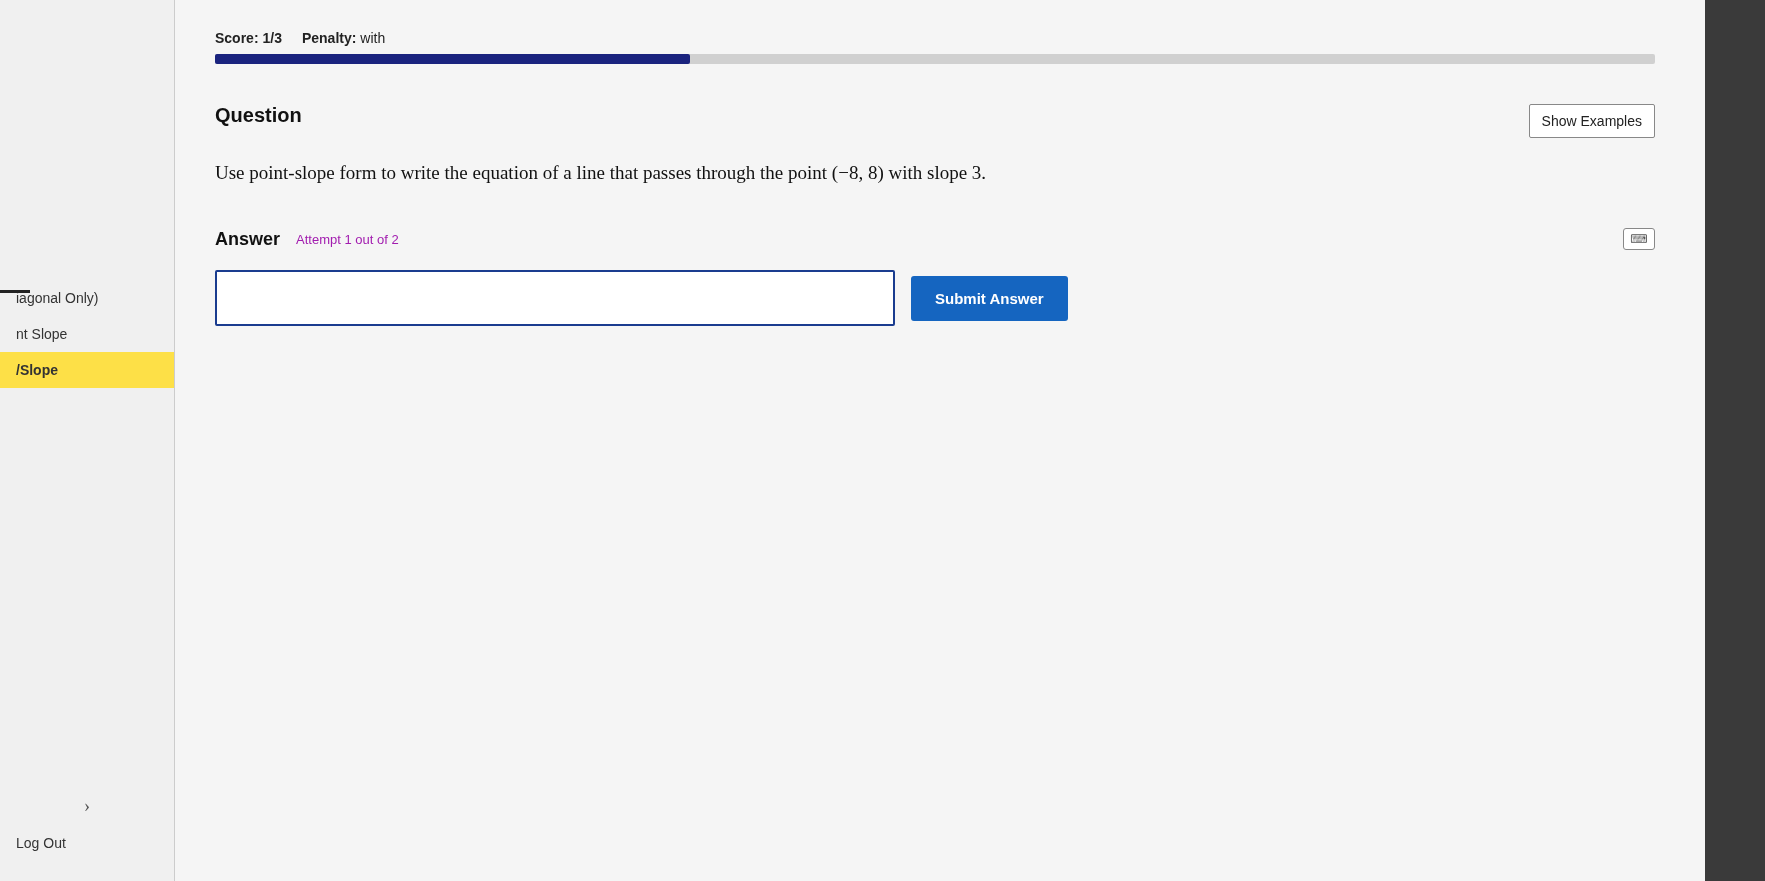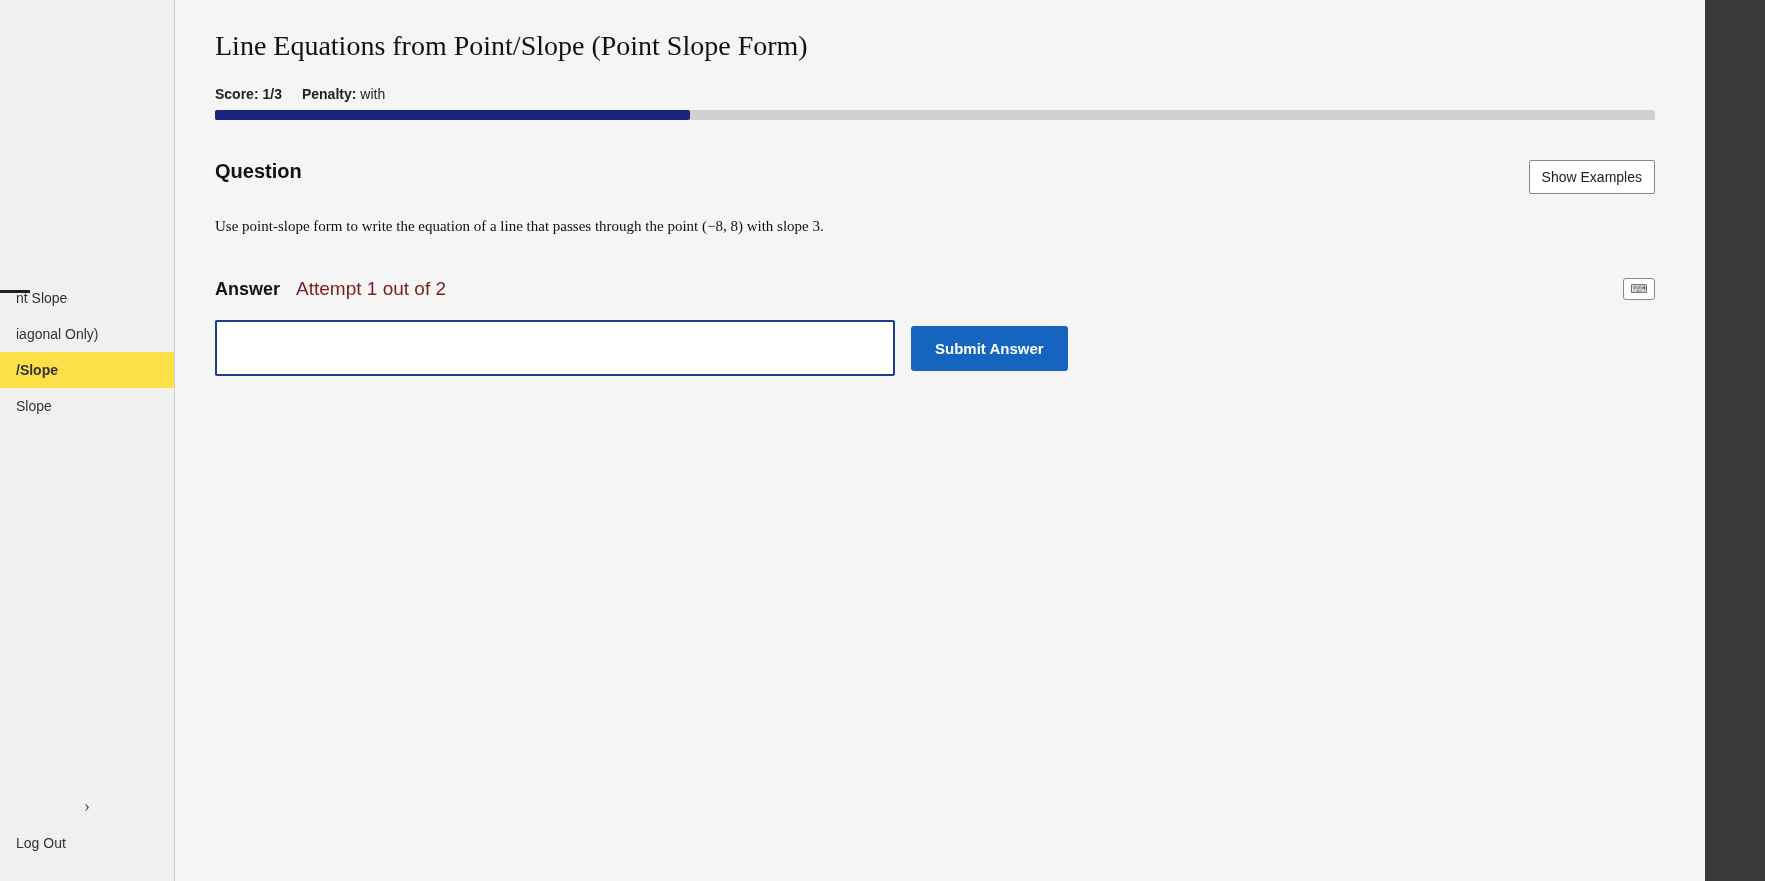--- a/index.html
+++ b/index.html
@@ -159,21 +159,21 @@
       padding: 8px 12px;
       font-size: 14px;
       cursor: pointer;
       border-radius: 2px;
       font-family: Arial, sans-serif;
       color: #222;
     }
 
     
     .question-text {
-      font-size: 15px;
+      font-size: 19px;
       color: #111;
       line-height: 1.6;
       margin-bottom: 40px;
       font-family: Georgia, serif;
       max-width: 900px;
     }
 
     
     .answer-section {
       margin-top: 10px;
@@ -193,22 +193,22 @@
     }
 
     .answer-label {
       font-size: 18px;
       font-weight: bold;
       color: #111;
       font-family: Arial, sans-serif;
     }
 
     .attempt-text {
-      font-size: 19px;
-      color: #7f1d1d;
+      font-size: 13px;
+      color: #a21caf;
       font-family: Arial, sans-serif;
     }
 
     .keyboard-icon {
       width: 32px;
       height: 22px;
       border: 1px solid #888;
       border-radius: 3px;
       background: #fff;
       display: flex;
@@ -254,45 +254,41 @@
       white-space: nowrap;
     }
   </style>
 </head>
 <body>
 
 <div class="sidebar">
   <div class="sidebar-divider-top"></div>
 
   <div class="sidebar-item">
+    <span>iagonal Only)</span>
+  </div>
+  <div class="sidebar-item">
     <span>nt Slope</span>
-  </div>
-  <div class="sidebar-item">
-    <span>iagonal Only)</span>
   </div>
   <div class="sidebar-item active">
     <span>/Slope</span>
-  </div>
-  <div class="sidebar-item">
-    <span>Slope</span>
   </div>
 
   <div class="sidebar-bottom">
     <div class="sidebar-chevron">
       <span>›</span>
     </div>
     <div class="sidebar-logout">
       <span>Log Out</span>
     </div>
   </div>
 </div>
 
 <div class="main-content">
 
-  <h1 class="page-title">Line Equations from Point/Slope (Point Slope Form)</h1>
 
   <div class="score-row">
     <span class="score-label">
       <span>Score:</span>
       <span>1/3</span>
     </span>
     <span class="penalty-label">
       <span>Penalty:</span>
       <span class="penalty-value">with</span>
     </span>

